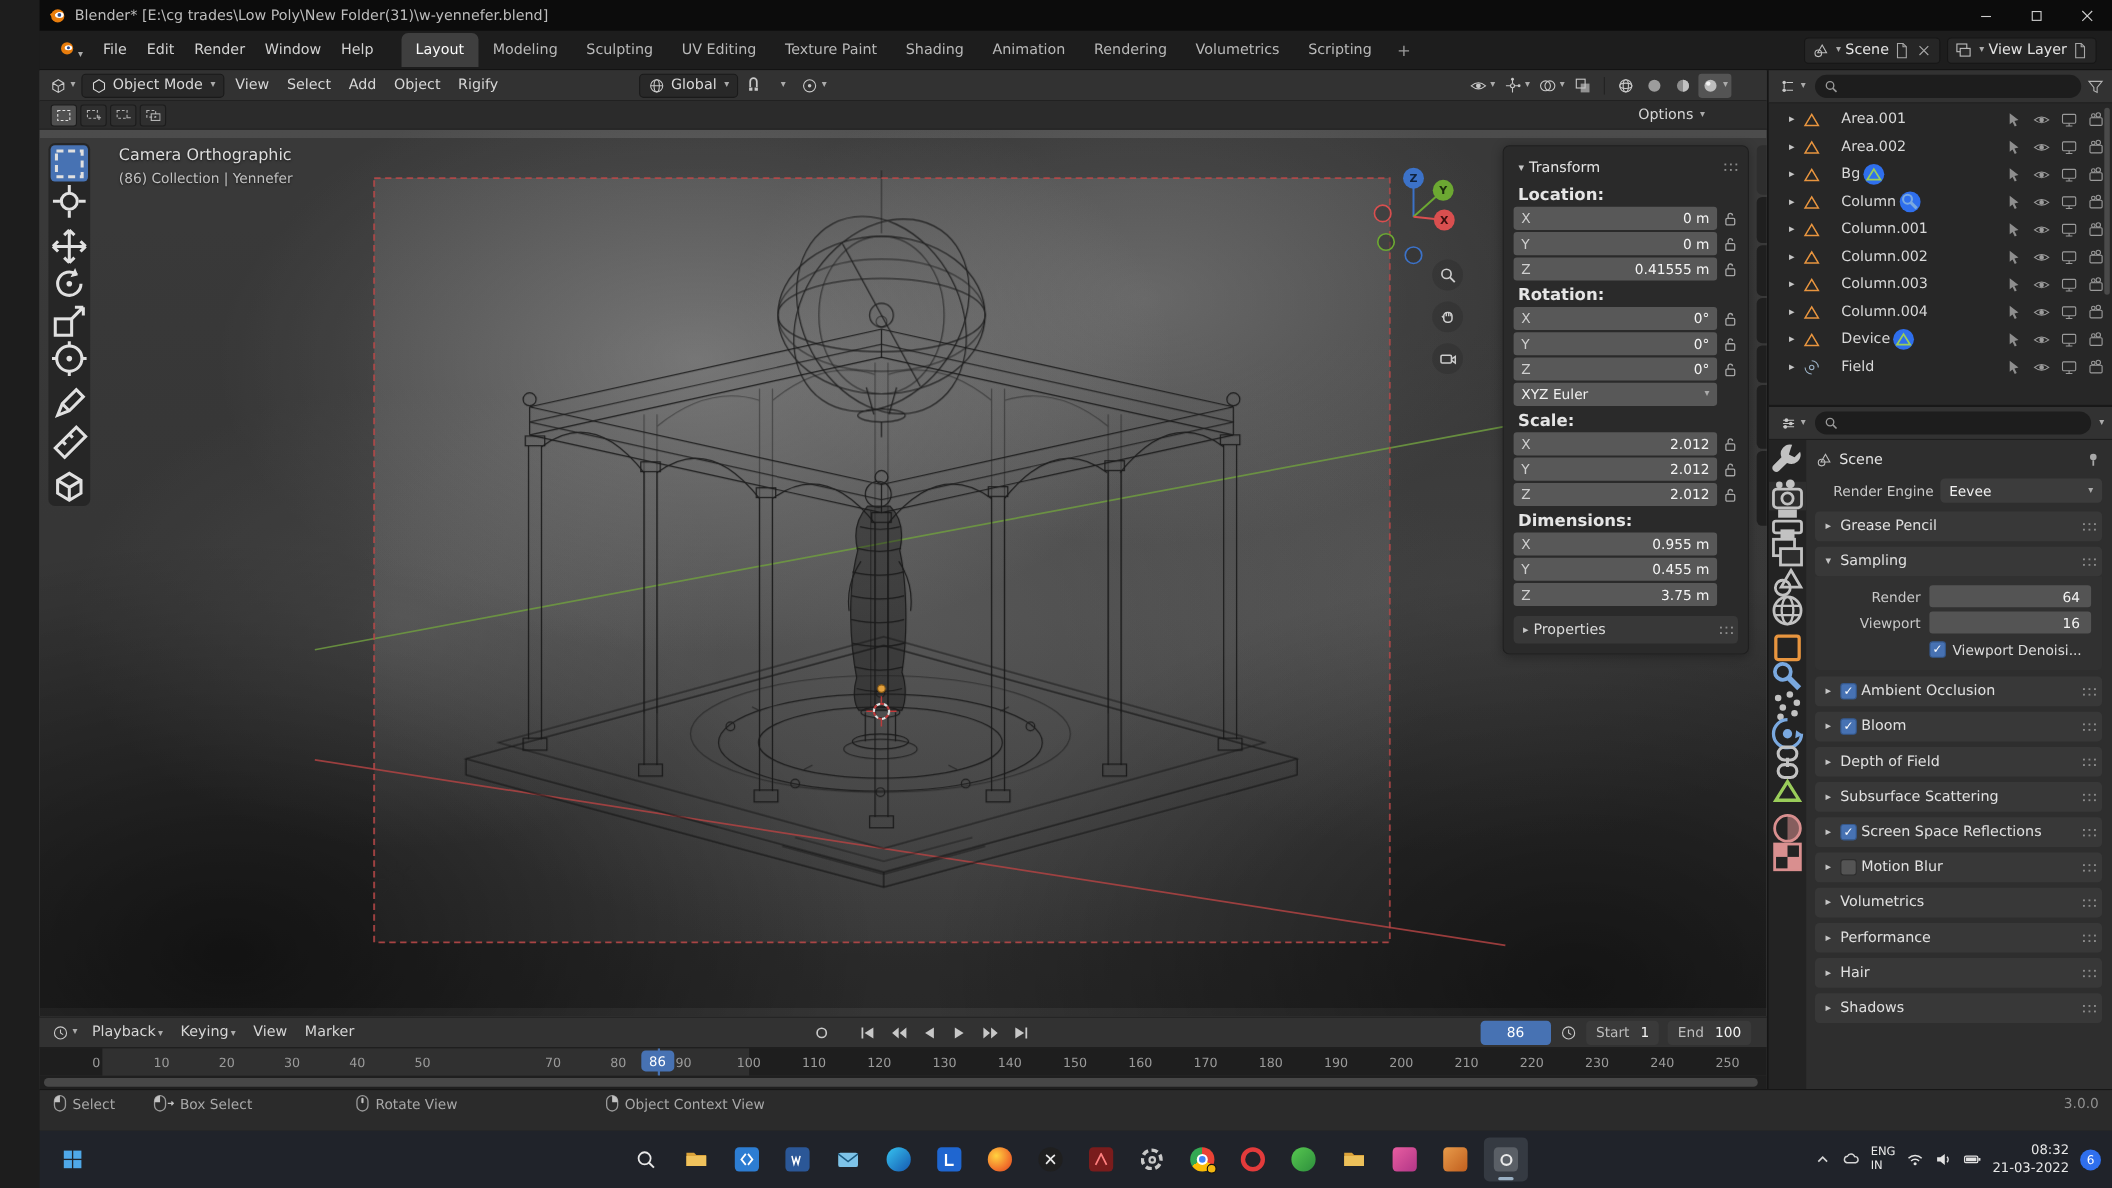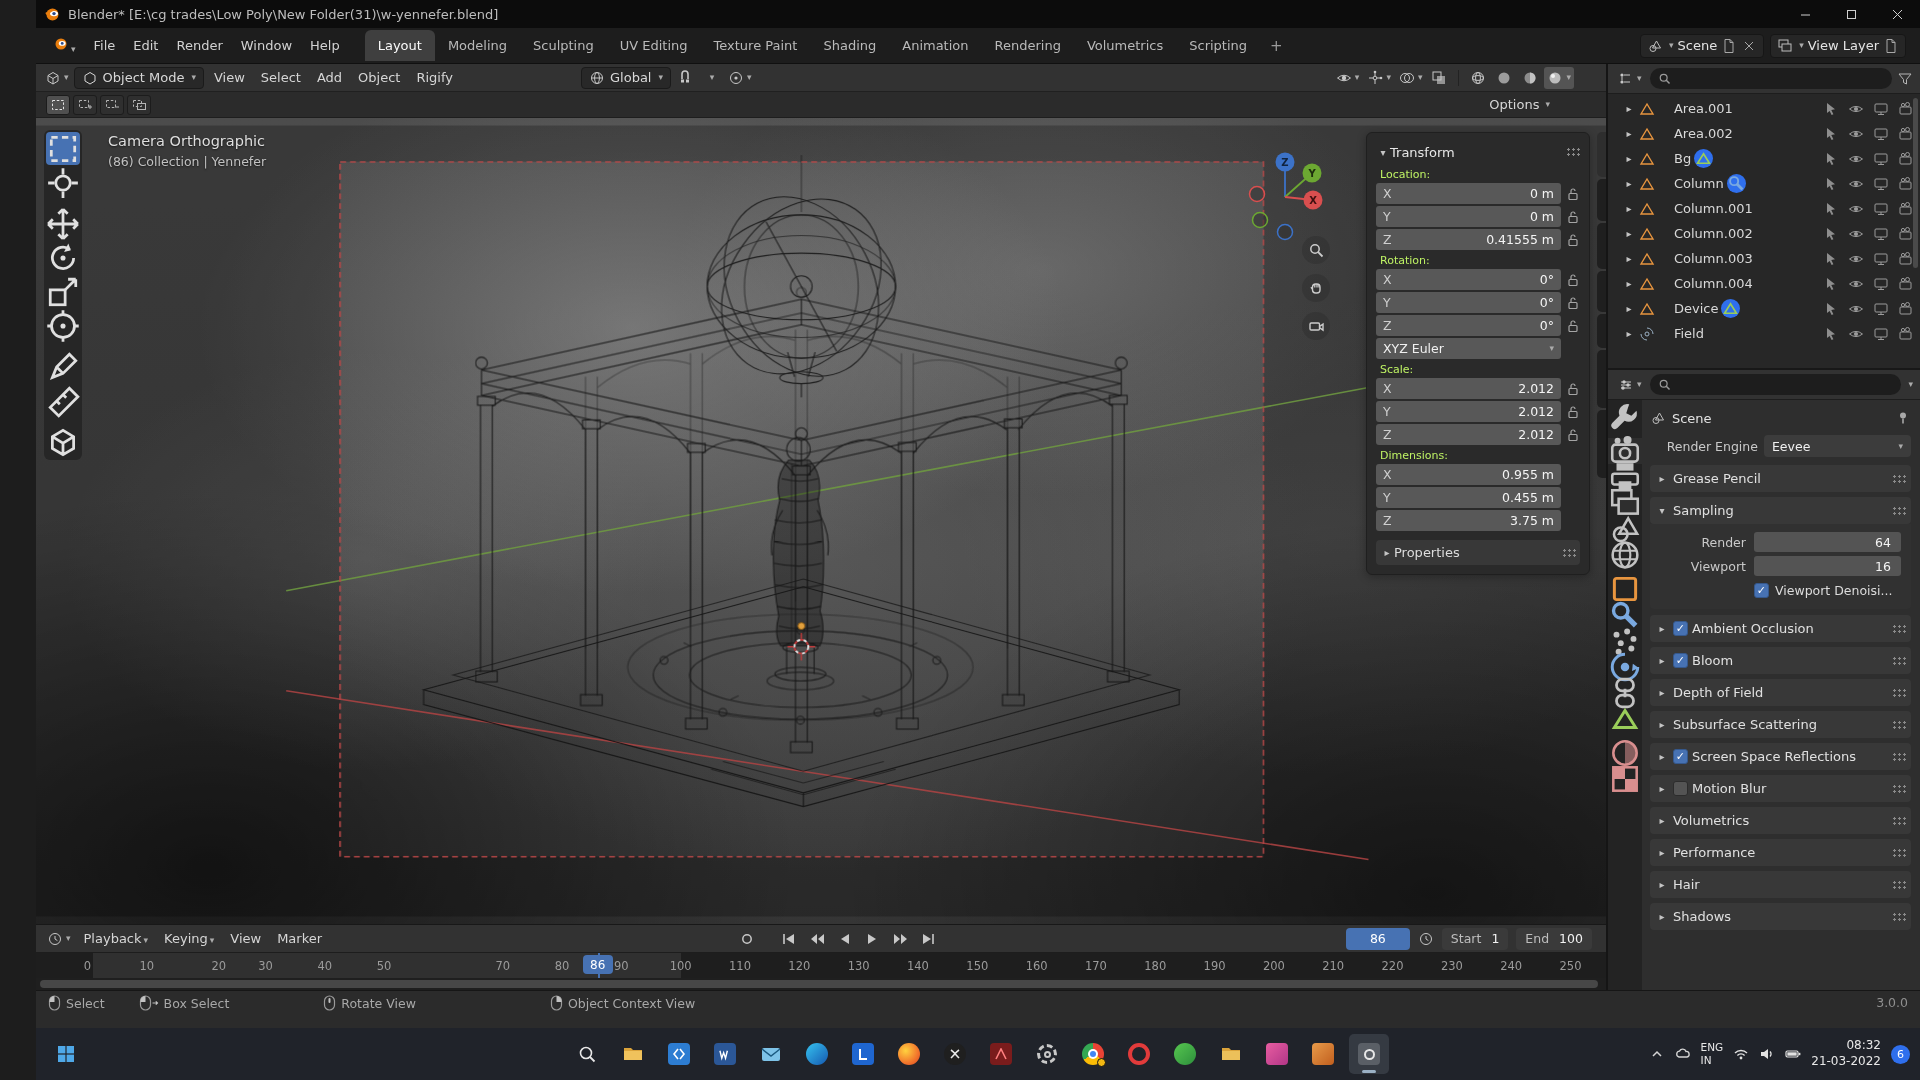--- a/index.html
+++ b/index.html
@@ -56,21 +56,21 @@
 .vtoolbar{position:absolute;left:8px;top:12px;display:flex;flex-direction:column;gap:1px;background:rgba(35,35,35,.85);border-radius:6px;padding:2px;}
 .tool-btn{width:34px;height:33px;display:flex;align-items:center;justify-content:center;border-radius:4px;background:transparent;}
 .tool-btn.active{background:#4772b3;}
 .tool-btn:nth-child(3),.tool-btn:nth-child(7),.tool-btn:nth-child(9){margin-top:7px;}
 .gizmo-wrap{position:absolute;left:1198px;top:26px;width:110px;height:120px;}
 .nav-btns{position:absolute;left:1266px;top:118px;display:flex;flex-direction:column;gap:10px;}
 .nav-btn{width:28px;height:28px;display:flex;align-items:center;justify-content:center;border-radius:50%;background:rgba(40,40,40,.35);}
 
 .npanel{position:absolute;left:1330px;top:14px;width:224px;background:rgba(42,42,42,.96);border:1px solid #1f1f1f;border-radius:6px;padding:7px 9px 9px;box-shadow:0 2px 10px rgba(0,0,0,.3);}
 .np-title{display:flex;align-items:center;color:#e6e6e6;font-size:13px;height:24px;}
-.np-sub{color:#bef264;font-size:11px;margin:4px 0 2px 4px;}
+.np-sub{color:#e5e5e5;font-size:15px;margin:4px 0 2px 4px;font-weight:bold;}
 .nrow{display:flex;align-items:center;gap:5px;margin:2px 0;}
 .nfield{flex:1;display:flex;align-items:center;background:#585858;border-radius:3px;height:21px;padding:0 7px;}
 .naxis{width:14px;color:#cfcfcf;font-size:12.5px;}
 .nval{flex:1;text-align:right;color:#f4f4f4;font-size:12.5px;}
 .ndrop{flex:1;display:flex;align-items:center;background:#585858;border-radius:3px;height:21px;padding:0 7px;color:#f0f0f0;font-size:12.5px;}
 .nprops{display:flex;align-items:center;background:#383838;border-radius:4px;height:25px;margin-top:9px;color:#dcdcdc;padding:0 4px;}
 .dots{width:14px;height:10px;background:radial-gradient(circle,#8a8a8a 1.1px,transparent 1.3px) 0 0/5px 5px;margin-left:auto;flex:none;}
 .np-tabs{position:absolute;left:1561px;top:14px;width:27px;display:flex;flex-direction:column;gap:2px;}
 .np-tab{writing-mode:vertical-rl;background:#1f1f1f;color:#c2c2c2;font-size:12px;padding:9px 5px;border-radius:5px 0 0 5px;text-align:center;}
 .np-tab.active{background:#2e2e2e;color:#fff;}
@@ -862,21 +862,21 @@
               <span class="v">100</span>
             </div>
         </div>
       </div>
       <div class="tl-ruler" id="tl-ruler">
           <div class="range-hl" style="left: 57.432px; width: 587.268px;"></div>
           <div class="dim" style="left: 0px; width: 57.432px;"></div>
           <div class="dim" style="left: 644.7px; right: 0px;"></div>
           <div class="tick" style="left: 51.5px;">0</div>
           <div class="tick" style="left: 110.82px;">10</div>
-          <div class="tick" style="left: 170.14px; text-align: right;">20</div>
+          <div class="tick" style="left: 170.14px;">20</div>
           <div class="tick" style="left: 229.46px;">30</div>
           <div class="tick" style="left: 288.78px;">40</div>
           <div class="tick" style="left: 348.1px;">50</div>
           <div class="tick" style="left: 410px; margin-top: 27px;">60</div>
           <div class="tick" style="left: 466.74px;">70</div>
           <div class="tick" style="left: 526.06px;">80</div>
           <div class="tick" style="left: 585.38px;">90</div>
           <div class="tick" style="left: 644.7px;">100</div>
           <div class="tick" style="left: 704.02px;">110</div>
           <div class="tick" style="left: 763.34px;">120</div>

